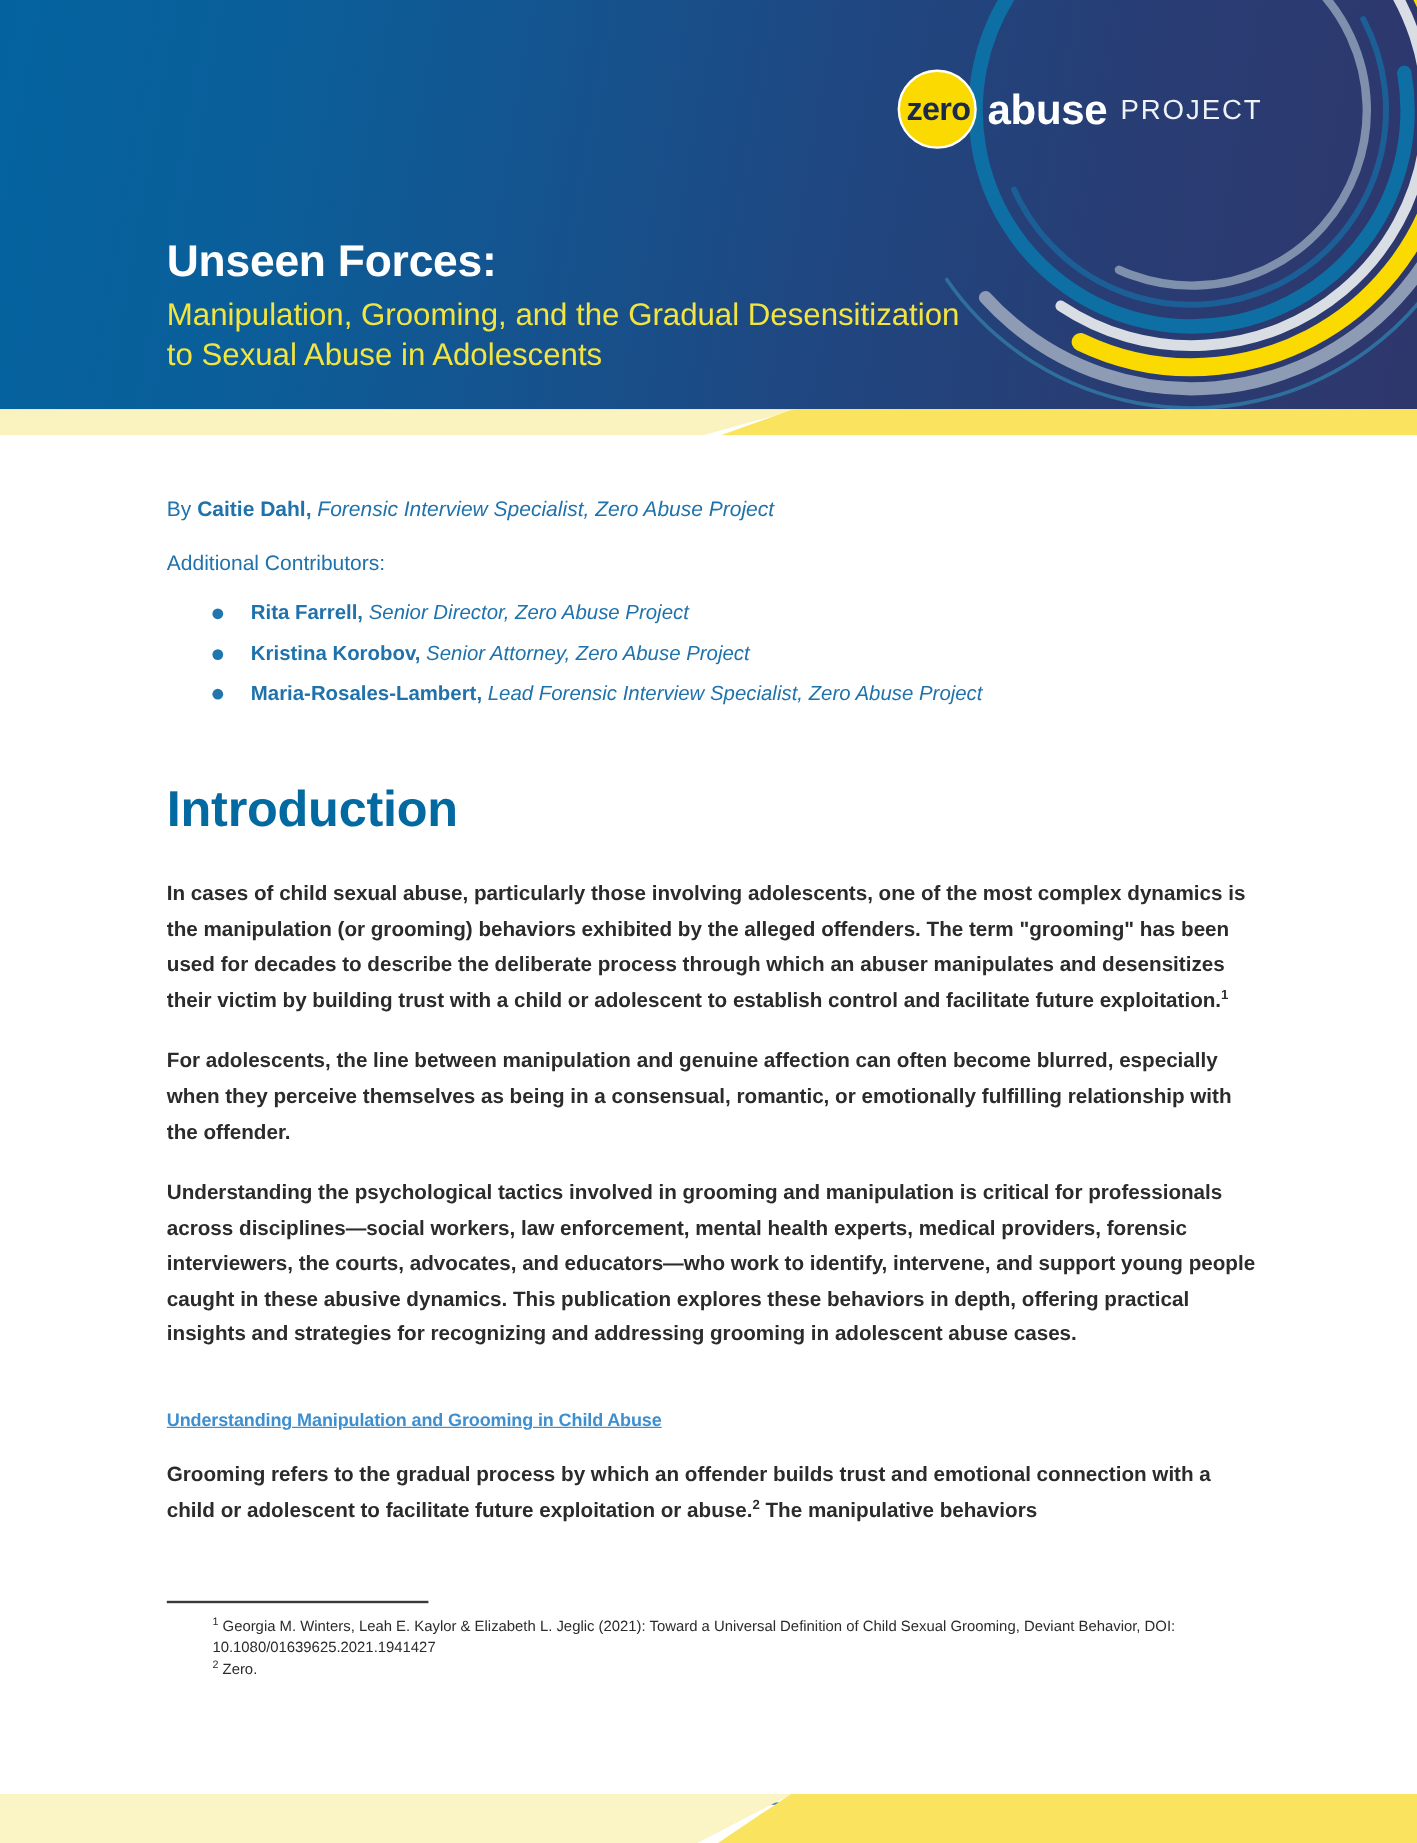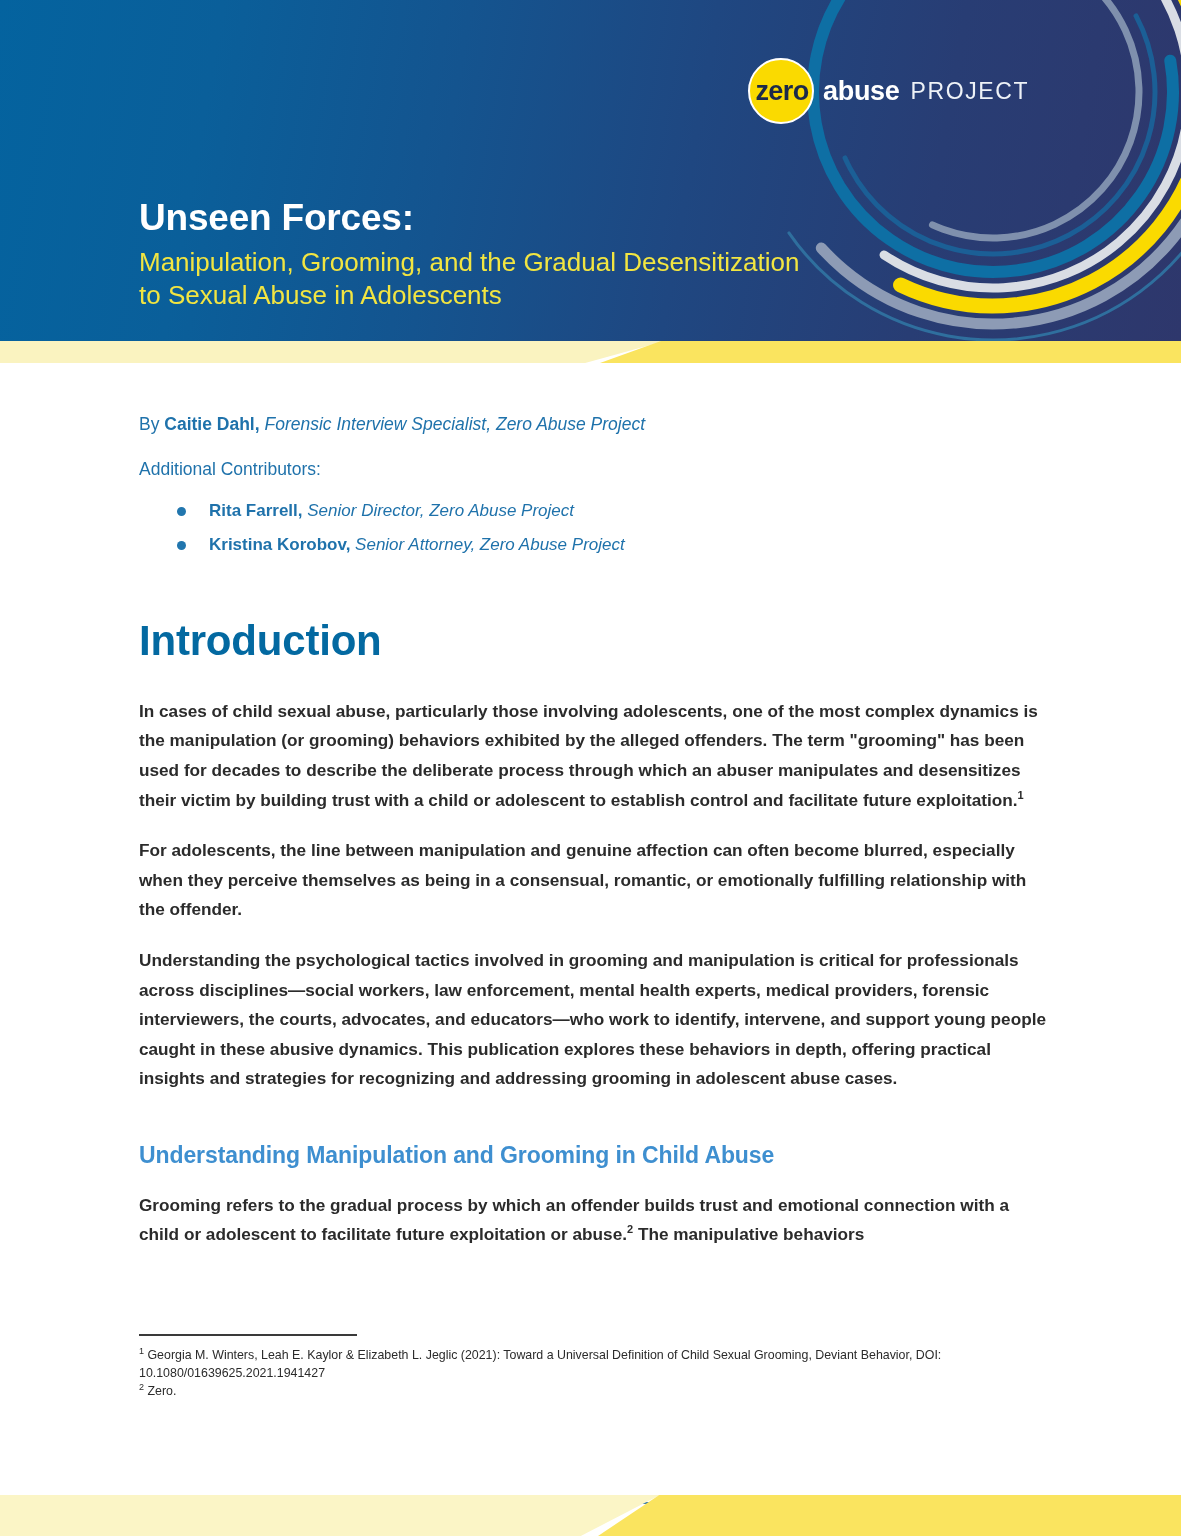--- a/index.html
+++ b/index.html
@@ -63,21 +63,21 @@
   .logo-zero {
     font-size: 27px;
     font-weight: bold;
     color: #1b2a4a;
     letter-spacing: -0.6px;
     line-height: 1;
     position: relative;
     left: 1px;
   }
   .logo-abuse {
-    font-size: 27px;
+    font-size: 35px;
     font-weight: bold;
     color: #ffffff;
     letter-spacing: -0.3px;
     margin-left: 9px;
     line-height: 1;
   }
   .logo-project {
     font-size: 23px;
     font-weight: 400;
     color: #eef2f7;
@@ -173,26 +173,27 @@
   .h1 {
     font-size: 42px;
     font-weight: bold;
     color: #0369a1;
     margin-top: 62px;
     margin-bottom: 32px;
     letter-spacing: -0.2px;
   }
 
   .h2 {
-    font-size: 23px;
+    font-size: 15px;
     font-weight: bold;
     color: #3e8fd0;
     margin-top: 48px;
     margin-bottom: 22px;
     letter-spacing: -0.1px;
+    text-decoration: underline;
   }
 
   .para {
     font-size: 17.2px;
     color: #2b2b2b;
     line-height: 1.72;
     margin-bottom: 21px;
     font-weight: bold;
   }
   .para sup { font-size: 11px; vertical-align: super; line-height: 0; }
@@ -207,20 +208,21 @@
   .fn-rule {
     width: 218px;
     height: 2px;
     background: #3a3a3a;
     margin-bottom: 11px;
   }
   .fn {
     font-size: 12.4px;
     color: #2b2b2b;
     line-height: 1.44;
+    margin-left: 38px;
   }
   .fn sup { font-size: 9px; vertical-align: super; line-height: 0; }
 
   
   .footer-rule {
     position: absolute;
     top: 1491px; left: 0;
     width: 1181px;
     height: 24px;
   }
@@ -305,20 +307,21 @@
 
   <div class="content">
 
     <div class="byline"><span>By </span><b>Caitie Dahl,</b><i> Forensic Interview Specialist, Zero Abuse Project</i></div>
 
     <div class="contrib-label">Additional Contributors:</div>
 
     <ul class="contrib-list">
       <li class="contrib-item"><b>Rita Farrell,</b><i> Senior Director, Zero Abuse Project</i></li>
       <li class="contrib-item"><b>Kristina Korobov,</b><i> Senior Attorney, Zero Abuse Project</i></li>
+      <li class="contrib-item"><b>Maria-Rosales-Lambert,</b><i> Lead Forensic Interview Specialist, Zero Abuse Project</i></li>
     </ul>
 
     <h1 class="h1">Introduction</h1>
 
     <p class="para"><span>In cases of child sexual abuse, particularly those involving adolescents, one of the most complex dynamics is the manipulation (or grooming) behaviors exhibited by the alleged offenders. The term "grooming" has been used for decades to describe the deliberate process through which an abuser manipulates and desensitizes their victim by building trust with a child or adolescent to establish control and facilitate future exploitation.</span><sup>1</sup></p>
 
     <p class="para">For adolescents, the line between manipulation and genuine affection can often become blurred, especially when they perceive themselves as being in a consensual, romantic, or emotionally fulfilling relationship with the offender.</p>
 
     <p class="para">Understanding the psychological tactics involved in grooming and manipulation is critical for professionals across disciplines—social workers, law enforcement, mental health experts, medical providers, forensic interviewers, the courts, advocates, and educators—who work to identify, intervene, and support young people caught in these abusive dynamics. This publication explores these behaviors in depth, offering practical insights and strategies for recognizing and addressing grooming in adolescent abuse cases.</p>
 

